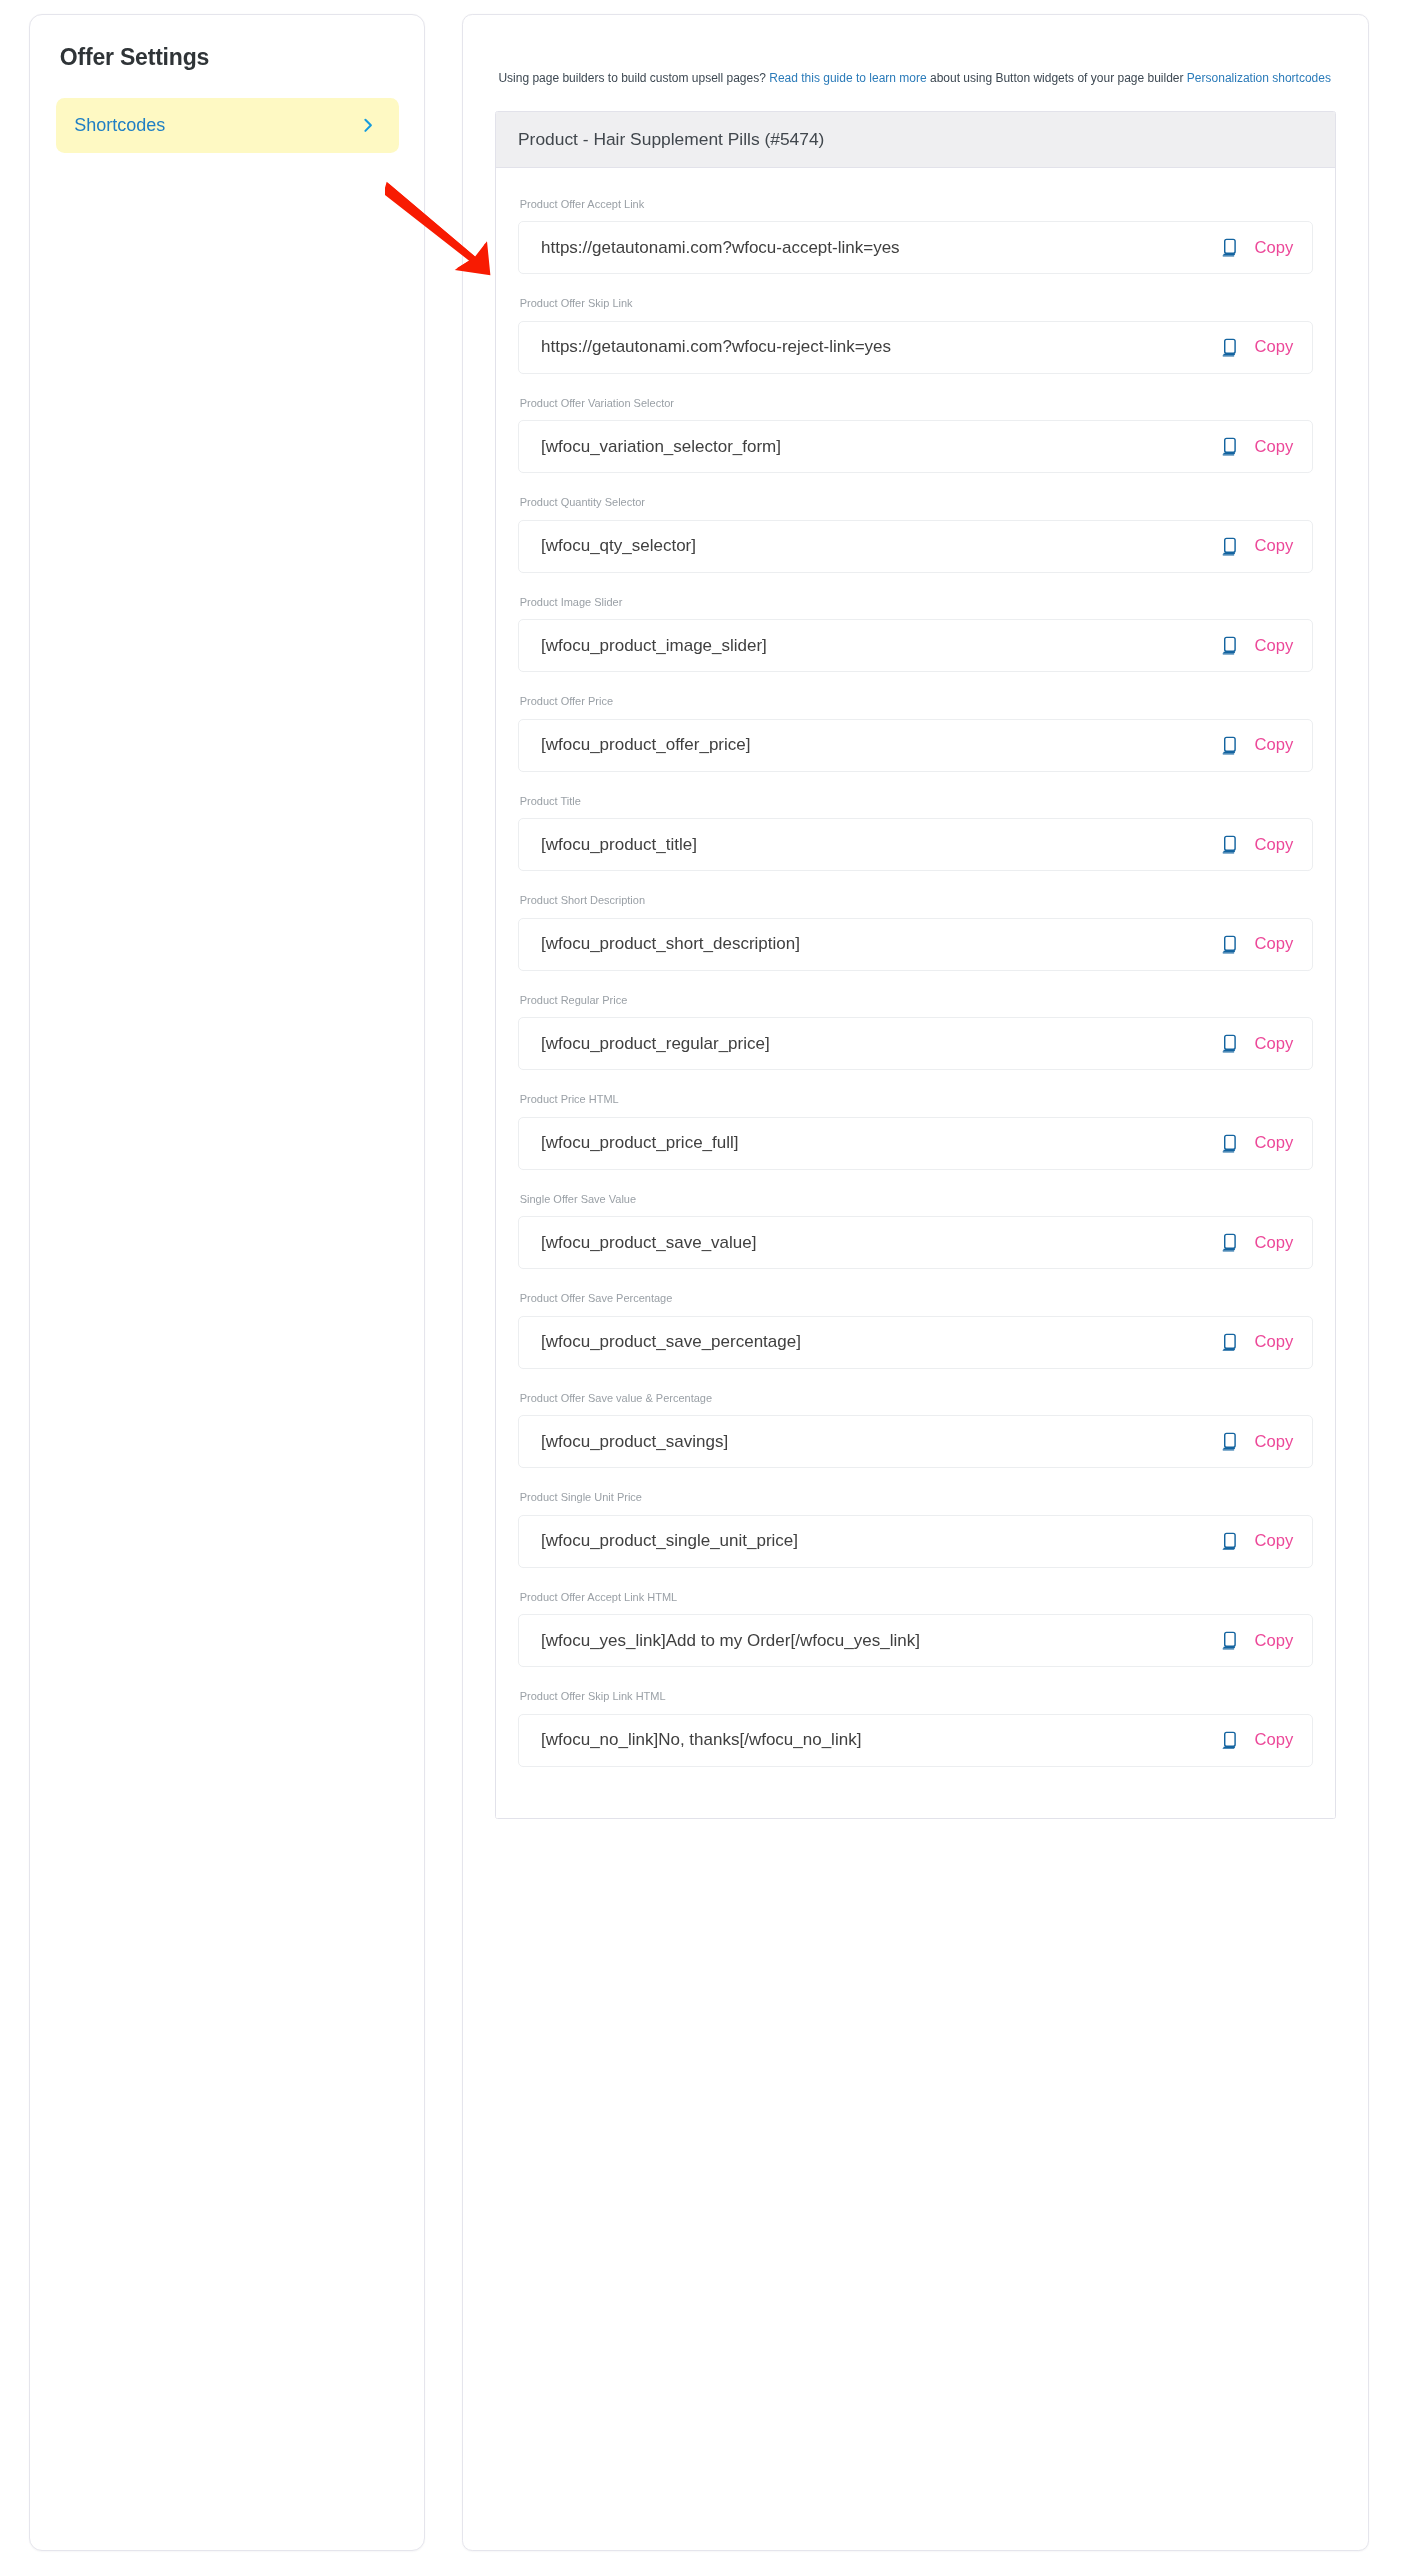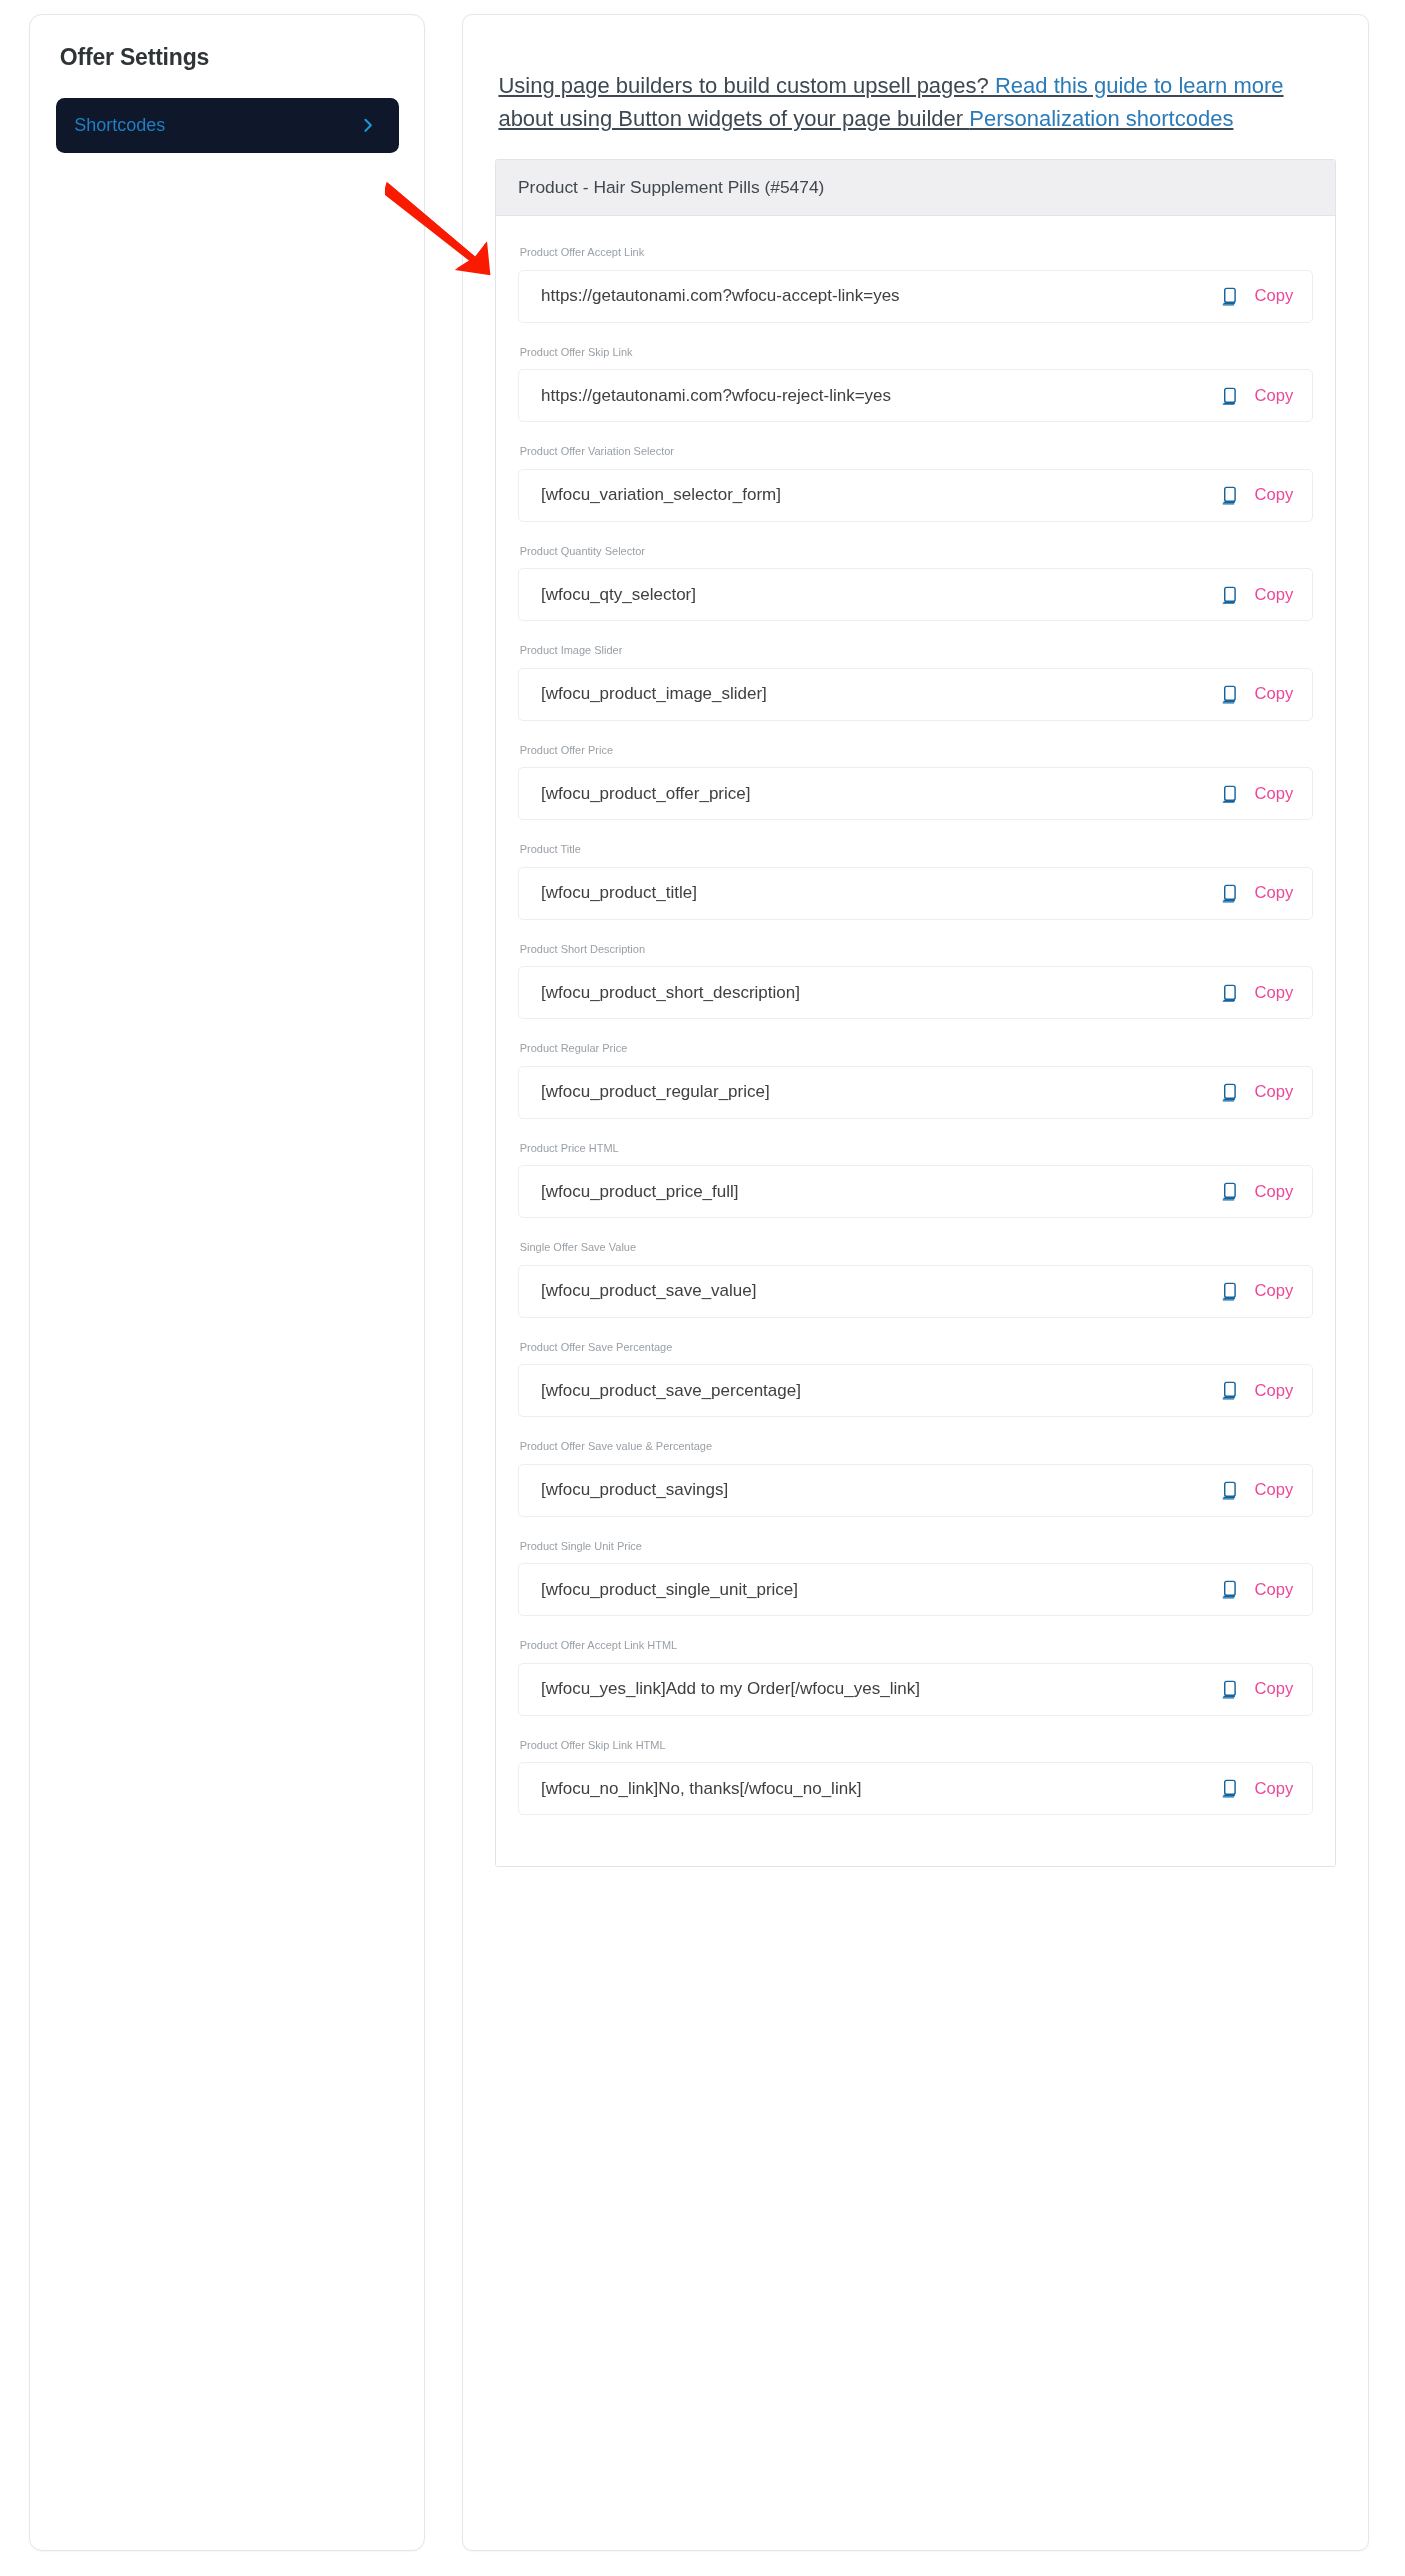--- a/index.html
+++ b/index.html
@@ -41,21 +41,21 @@
     color: #2f3437;
     letter-spacing: -0.2px;
     margin-bottom: 27px;
     padding-left: 4.3px;
   }
 
   .sidebar-item {
     display: flex;
     align-items: center;
     justify-content: space-between;
-    background: #0f172a;
+    background: #fef9c3;
     border-radius: 8.5px;
     padding: 17px 20.4px 17px 18.7px;
     cursor: pointer;
   }
 
   .sidebar-item-label {
     font-size: 18px;
     color: #1f7fc4;
     font-weight: normal;
   }
@@ -74,26 +74,25 @@
     margin-top: 6.8px;
     min-height: 2537px;
     background: #ffffff;
     border: 0.9px solid #e5e5ec;
     border-radius: 10.2px;
     box-shadow: 0 0.9px 1.7px rgba(16,24,40,0.04);
     padding: 54px 32px 0 32px;
   }
 
   .intro {
-    font-size: 22px;
+    font-size: 12px;
     line-height: 1.52;
     color: #3d4852;
     max-width: 859px;
     margin: 0 0 24px 3.4px;
-    text-decoration: underline;
   }
   .intro a {
     color: #2b7bb9;
     text-decoration: none;
   }
 
   
   .shortcode-panel {
     border: 0.9px solid #e2e2ea;
     border-radius: 2.6px;

